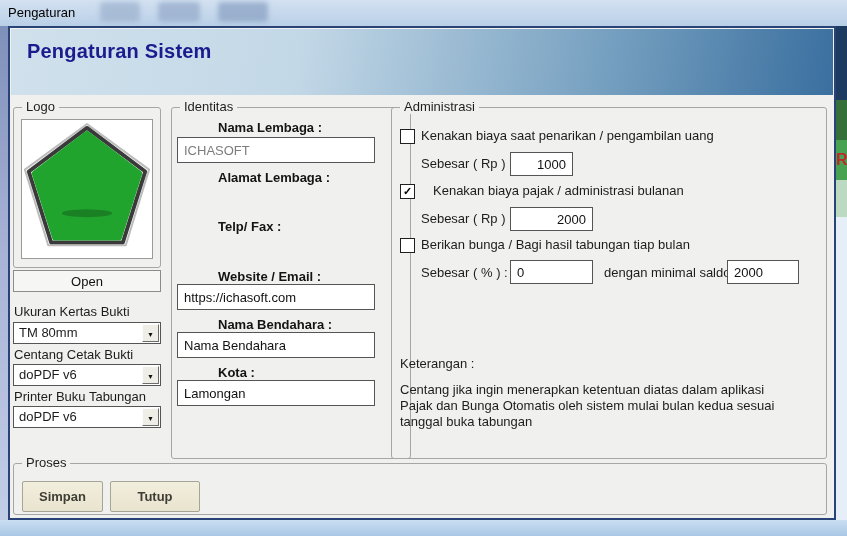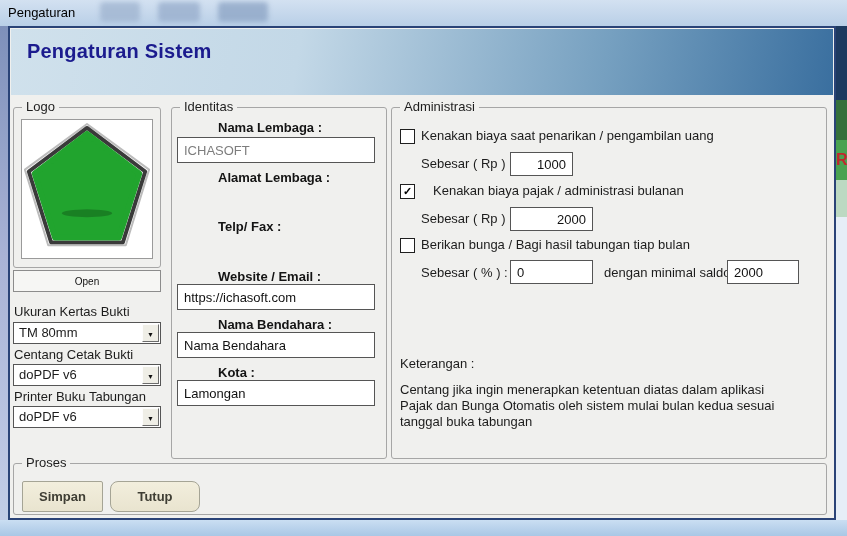--- a/index.html
+++ b/index.html
@@ -34,32 +34,32 @@
                 color:#1b1b8e;letter-spacing:.2px;}
   
   .group{position:absolute;border:1px solid #a6a6a6;border-radius:3px;box-sizing:border-box;}
   .group-label{position:absolute;top:-9px;left:8px;background:#f0f0ee;padding:0 4px;
                font-size:13px;color:#1d1d1d;}
   
   .g-logo{left:3px;top:79px;width:148px;height:161px;}
   .logo-box{position:absolute;left:7px;top:11px;width:132px;height:140px;
             background:#fff;border:1px solid #9a9a9a;box-sizing:border-box;}
   .btn-open{position:absolute;left:3px;top:242px;width:148px;height:22px;
-            background:#f6f6f4;border:1px solid #8c8c8c;font-size:10px;color:#111;
+            background:#f6f6f4;border:1px solid #8c8c8c;font-size:13px;color:#111;
             font-family:"Liberation Sans",sans-serif;}
   .side-label{position:absolute;left:4px;font-size:13px;color:#1c1c1c;}
   .combo{position:absolute;left:3px;width:148px;height:22px;background:#fff;
          border:1px solid #555;box-sizing:border-box;}
   .combo-value{position:absolute;left:5px;top:2px;font-size:13px;}
   .combo-btn{position:absolute;right:1px;top:1px;width:17px;height:18px;
              background:#efeee6;border:1px solid;border-color:#fdfdfd #6c6c6c #6c6c6c #fdfdfd;
              text-align:center;box-sizing:border-box;}
   .combo-btn span{font-size:7px;line-height:16px;color:#111;}
   
-  .g-ident{left:161px;top:79px;width:216px;height:352px;}
+  .g-ident{left:161px;top:79px;width:240px;height:352px;}
   .f-label{position:absolute;left:6px;font-size:13px;font-weight:bold;color:#141414;margin-left:40px;}
   .f-input{position:absolute;left:5px;width:198px;height:26px;background:#fff;
            border:1px solid #555;box-sizing:border-box;padding:0 6px;font-size:13px;
            font-family:"Liberation Sans",sans-serif;color:#111;}
   .f-gray{color:#7d7d7d;}
   
   .g-admin{left:381px;top:79px;width:436px;height:352px;}
   .cb{position:absolute;width:13px;height:13px;background:#fff;border:1px solid #1f1f1f;
       box-sizing:content-box;text-align:center;}
   .cb span{font-size:11px;font-weight:bold;line-height:13px;color:#000;display:block;}
@@ -71,21 +71,21 @@
   .ta-right{text-align:right;}
   .note-title{position:absolute;left:8px;font-size:13px;color:#1c1c1c;}
   .note-line{position:absolute;left:8px;font-size:13px;color:#1c1c1c;line-height:16px;}
   
   .g-proses{left:3px;top:435px;width:814px;height:52px;}
   .btn-main{position:absolute;top:17px;height:31px;
             background:linear-gradient(#f2eedd,#e9e4cf);border:1px solid #a5a495;
             border-radius:2px;font-size:13px;font-weight:bold;color:#3f3e34;
             font-family:"Liberation Sans",sans-serif;}
   .btn-simpan{left:8px;width:81px;}
-  .btn-tutup{left:96px;width:90px;border-radius:8px;}
+  .btn-tutup{left:96px;width:90px;}
   
   .bottombar{position:absolute;left:0;top:520px;width:847px;height:16px;
              background:linear-gradient(#cadef2,#a9c7e5);}
 </style>
 </head>
 <body>
 
 <div class="screen">
 
   <div class="topbar">

